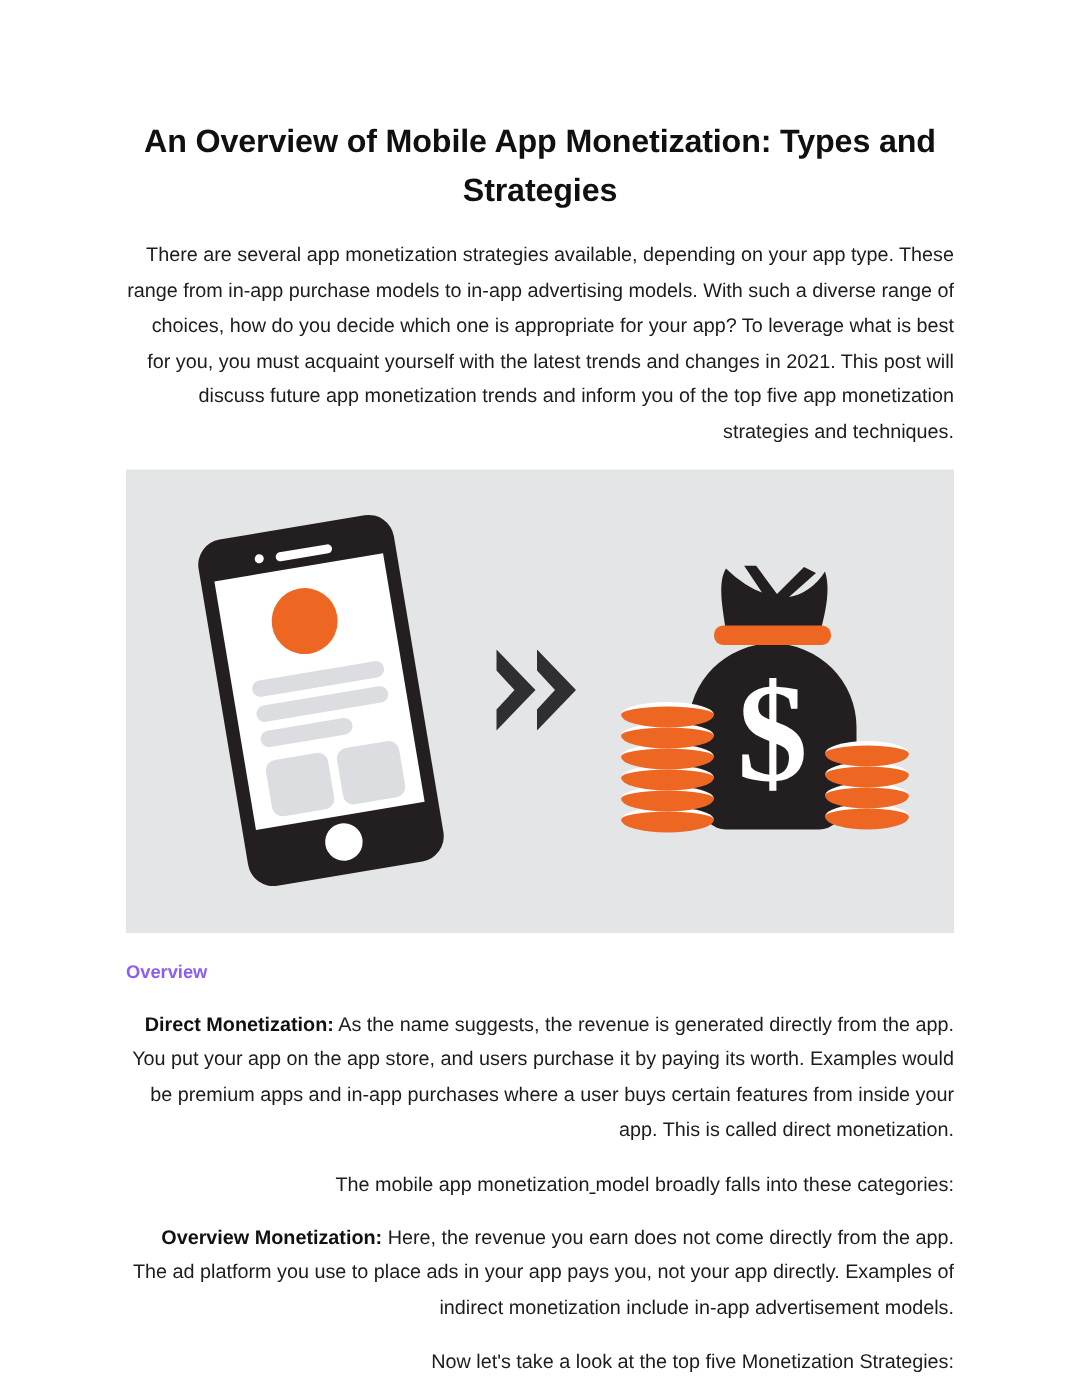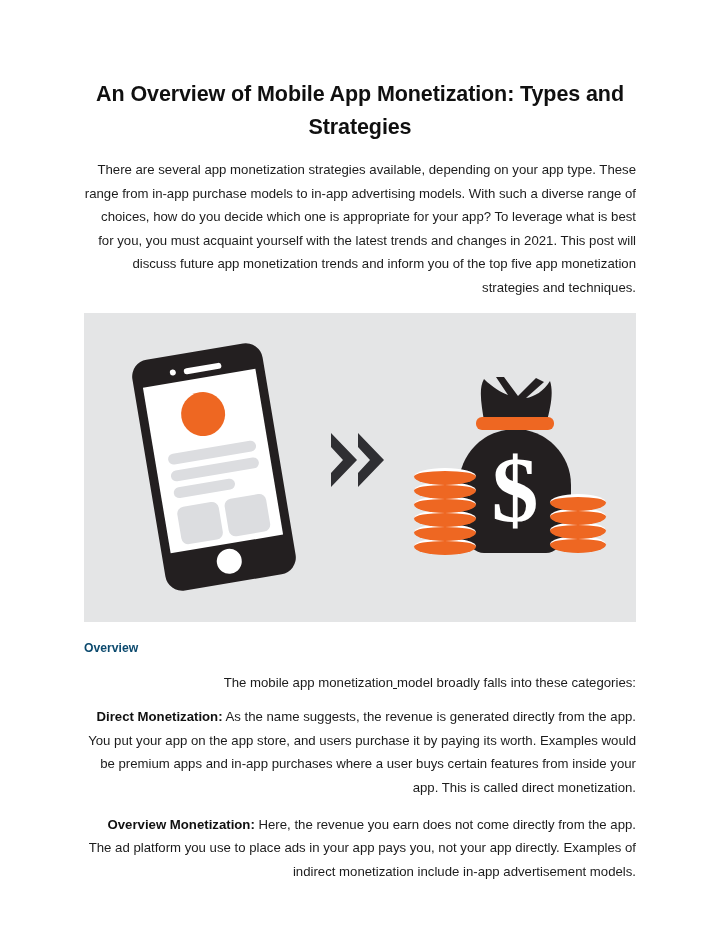--- a/index.html
+++ b/index.html
@@ -48,21 +48,21 @@
     line-height: 23.6px;
     color: #1c1c1c;
     margin: 0 0 13px 0;
     text-align: right;
   }
   .para.tight { margin-bottom: 11px; }
   .lead { font-weight: bold; color: #111111; }
   .heading-sm {
     font-size: 12.2px;
     font-weight: bold;
-    color: #0c4a6e;
+    color: #8b5cf6;
     line-height: 18px;
     margin: 0 0 14px 0;
   }
   .linkish {
     text-decoration: none;
     color: inherit;
   }
   .link-gap {
     display: inline-block;
     width: 4px;
@@ -318,27 +318,28 @@
           <div class="coin" style="top:45px"></div>
           <div class="coin" style="top:31px"></div>
           <div class="coin" style="top:17px"></div>
           <div class="coin" style="top:3px"></div>
         </div>
       </div>
     </div>
 
     <div class="heading-sm">Overview</div>
 
+    <p class="para">
+      <span class="lead">Direct Monetization:</span><span> As the name suggests, the revenue is generated directly from the app. You put your app on the app store, and users purchase it by paying its worth. Examples would be premium apps and in-app purchases where a user buys certain features from inside your app. This is called direct monetization.</span>
+    </p>
+
     <p class="para tight">
       <span>The mobile app </span><a class="linkish" href="#">monetization</a><span class="link-gap"></span><span>model broadly falls into these categories:</span>
     </p>
 
     <p class="para">
-      <span class="lead">Direct Monetization:</span><span> As the name suggests, the revenue is generated directly from the app. You put your app on the app store, and users purchase it by paying its worth. Examples would be premium apps and in-app purchases where a user buys certain features from inside your app. This is called direct monetization.</span>
-    </p>
-
-    <p class="para">
       <span class="lead">Overview Monetization:</span><span> Here, the revenue you earn does not come directly from the app. The ad platform you use to place ads in your app pays you, not your app directly. Examples of indirect monetization include in-app advertisement models.</span>
     </p>
 
+    <p class="para">Now let's take a look at the top five Monetization Strategies:</p>
 
   </div>
 </div>
 
 </body></html>

